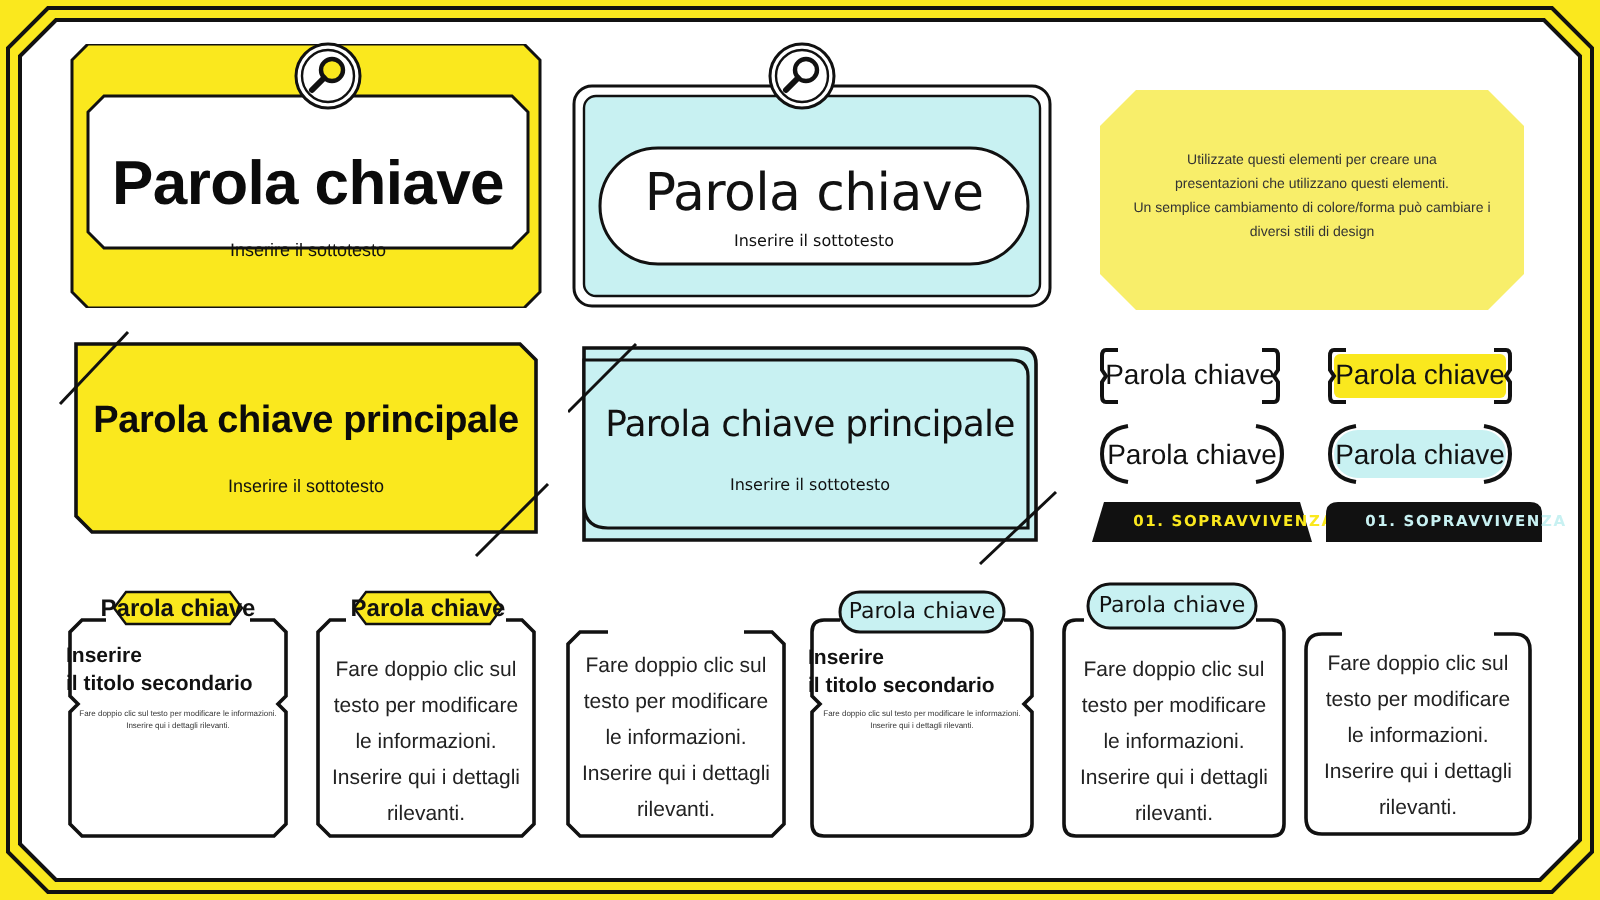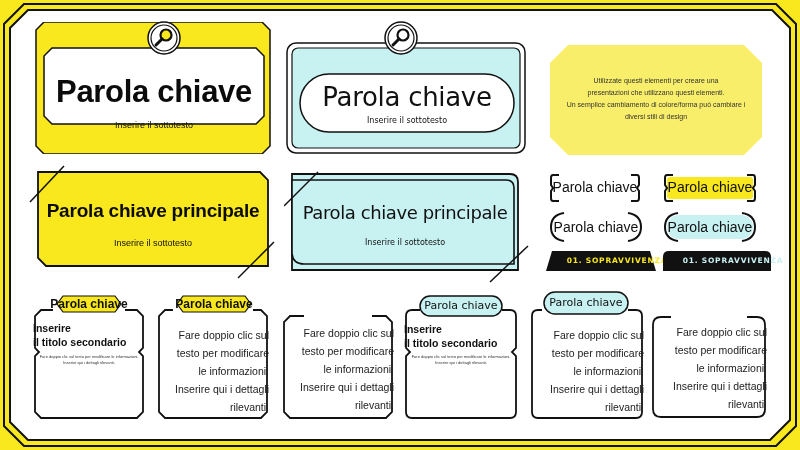--- a/index.html
+++ b/index.html
@@ -20,21 +20,21 @@
   .main-title-bold { font-family: "Liberation Sans", sans-serif; font-weight: 700; font-size: 19px; color: #0b0b0b; letter-spacing: -0.2px; }
   .main-title-light { font-family: "DejaVu Sans", sans-serif; font-size: 18px; color: #111; letter-spacing: -0.4px; }
 
   .kw { font-size: 14px; color: #111; white-space: nowrap; }
   .badge-text { font-family: "DejaVu Sans", sans-serif; font-weight: 700; font-size: 7.5px; letter-spacing: 0.8px; white-space: nowrap; margin-left: 16px; }
 
   .card-kw-bold { font-family: "Liberation Sans", sans-serif; font-weight: 700; font-size: 12px; color: #111; white-space: nowrap; }
   .card-kw-light { font-family: "DejaVu Sans", sans-serif; font-size: 11px; color: #111; white-space: nowrap; }
   .card-title { font-weight: 700; font-size: 10.5px; line-height: 14px; color: #111; text-align: left; }
   .card-small { font-size: 4px; line-height: 6px; color: #333; text-align: center; }
-  .card-body { font-size: 10.5px; line-height: 18px; color: #222; text-align: right; }
+  .card-body { font-size: 10.5px; line-height: 18px; color: #222; text-align: center; }
 </style>
 </head>
 <body>
 
 <svg class="abs" style="left:0;top:0" width="800" height="450">
 
   <rect x="0" y="0" width="800" height="450" fill="#FAE81E"></rect>
 
   <polygon points="24,4 776,4 796,24 796,426 776,446 24,446 4,426 4,24" fill="none" stroke="#111" stroke-width="2"></polygon>
 

